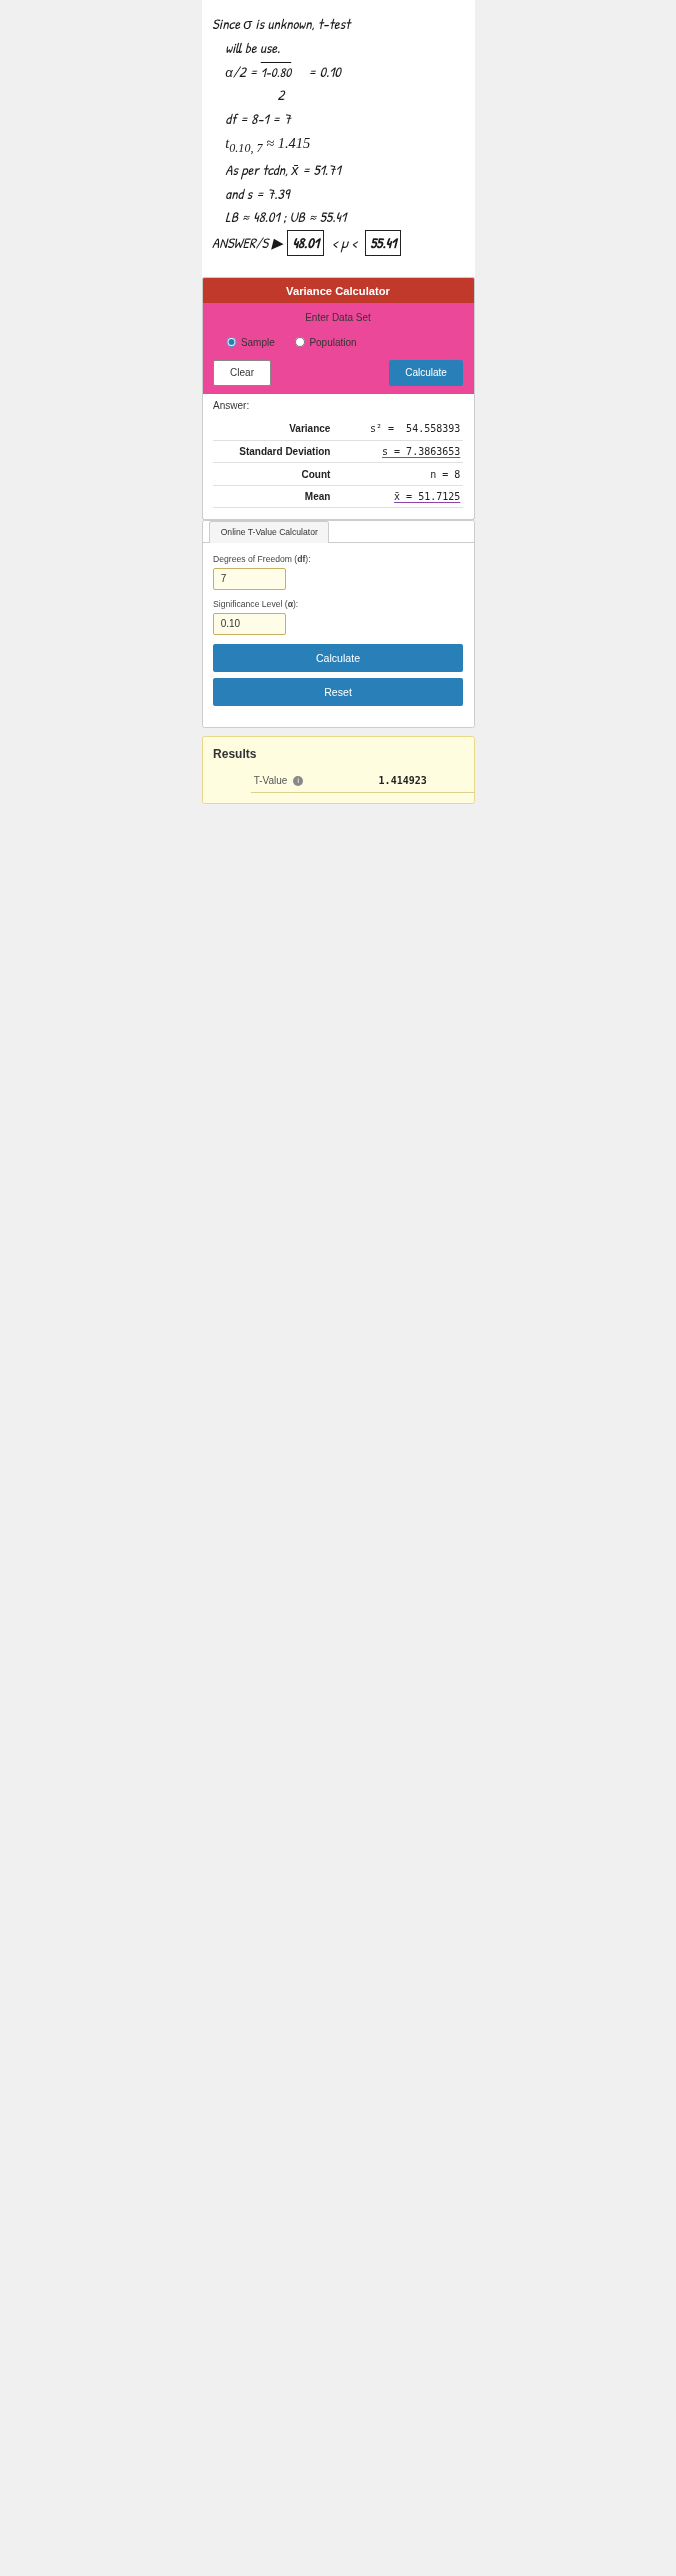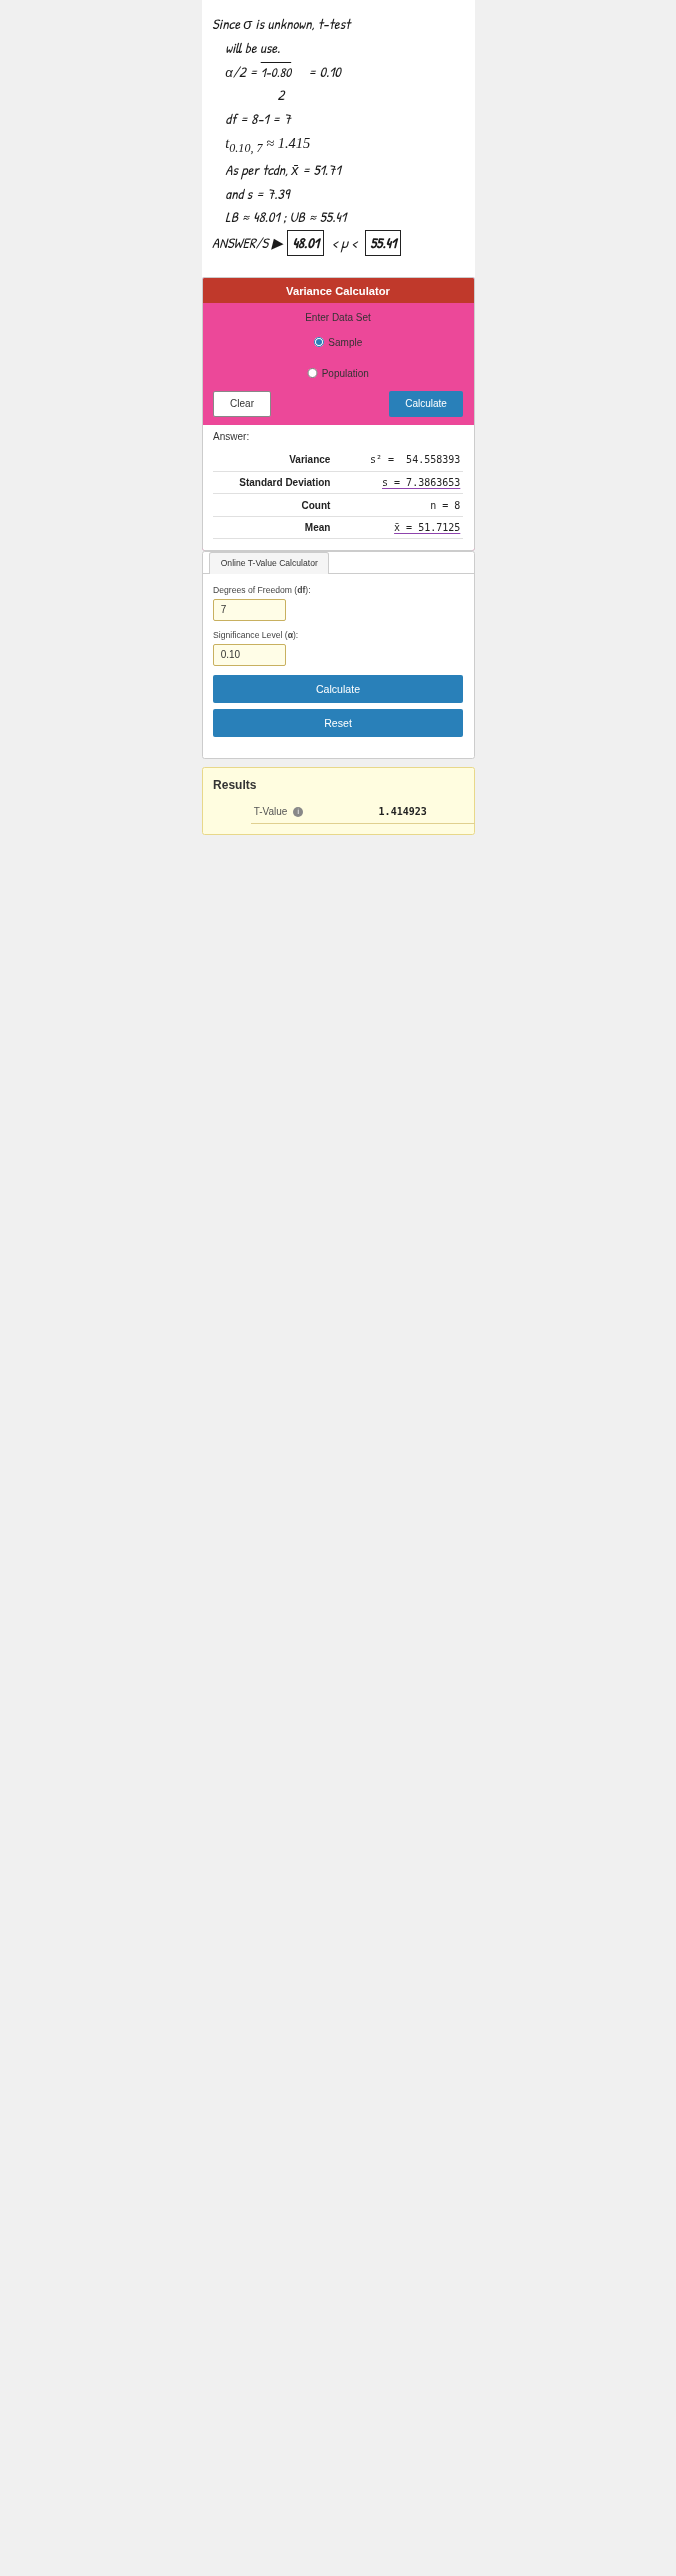--- a/index.html
+++ b/index.html
@@ -80,21 +80,20 @@
       resize: vertical;
       min-height: 53px;
       outline: none;
     }
 
     .radio-group {
       display: flex;
       align-items: center;
       gap: 20px;
       padding: 8px 13.2px;
-      flex-direction: column;
     }
 
     .radio-label {
       display: flex;
       align-items: center;
       gap: 4px;
       font-size: 10px;
       color: #333;
       cursor: pointer;
     }

